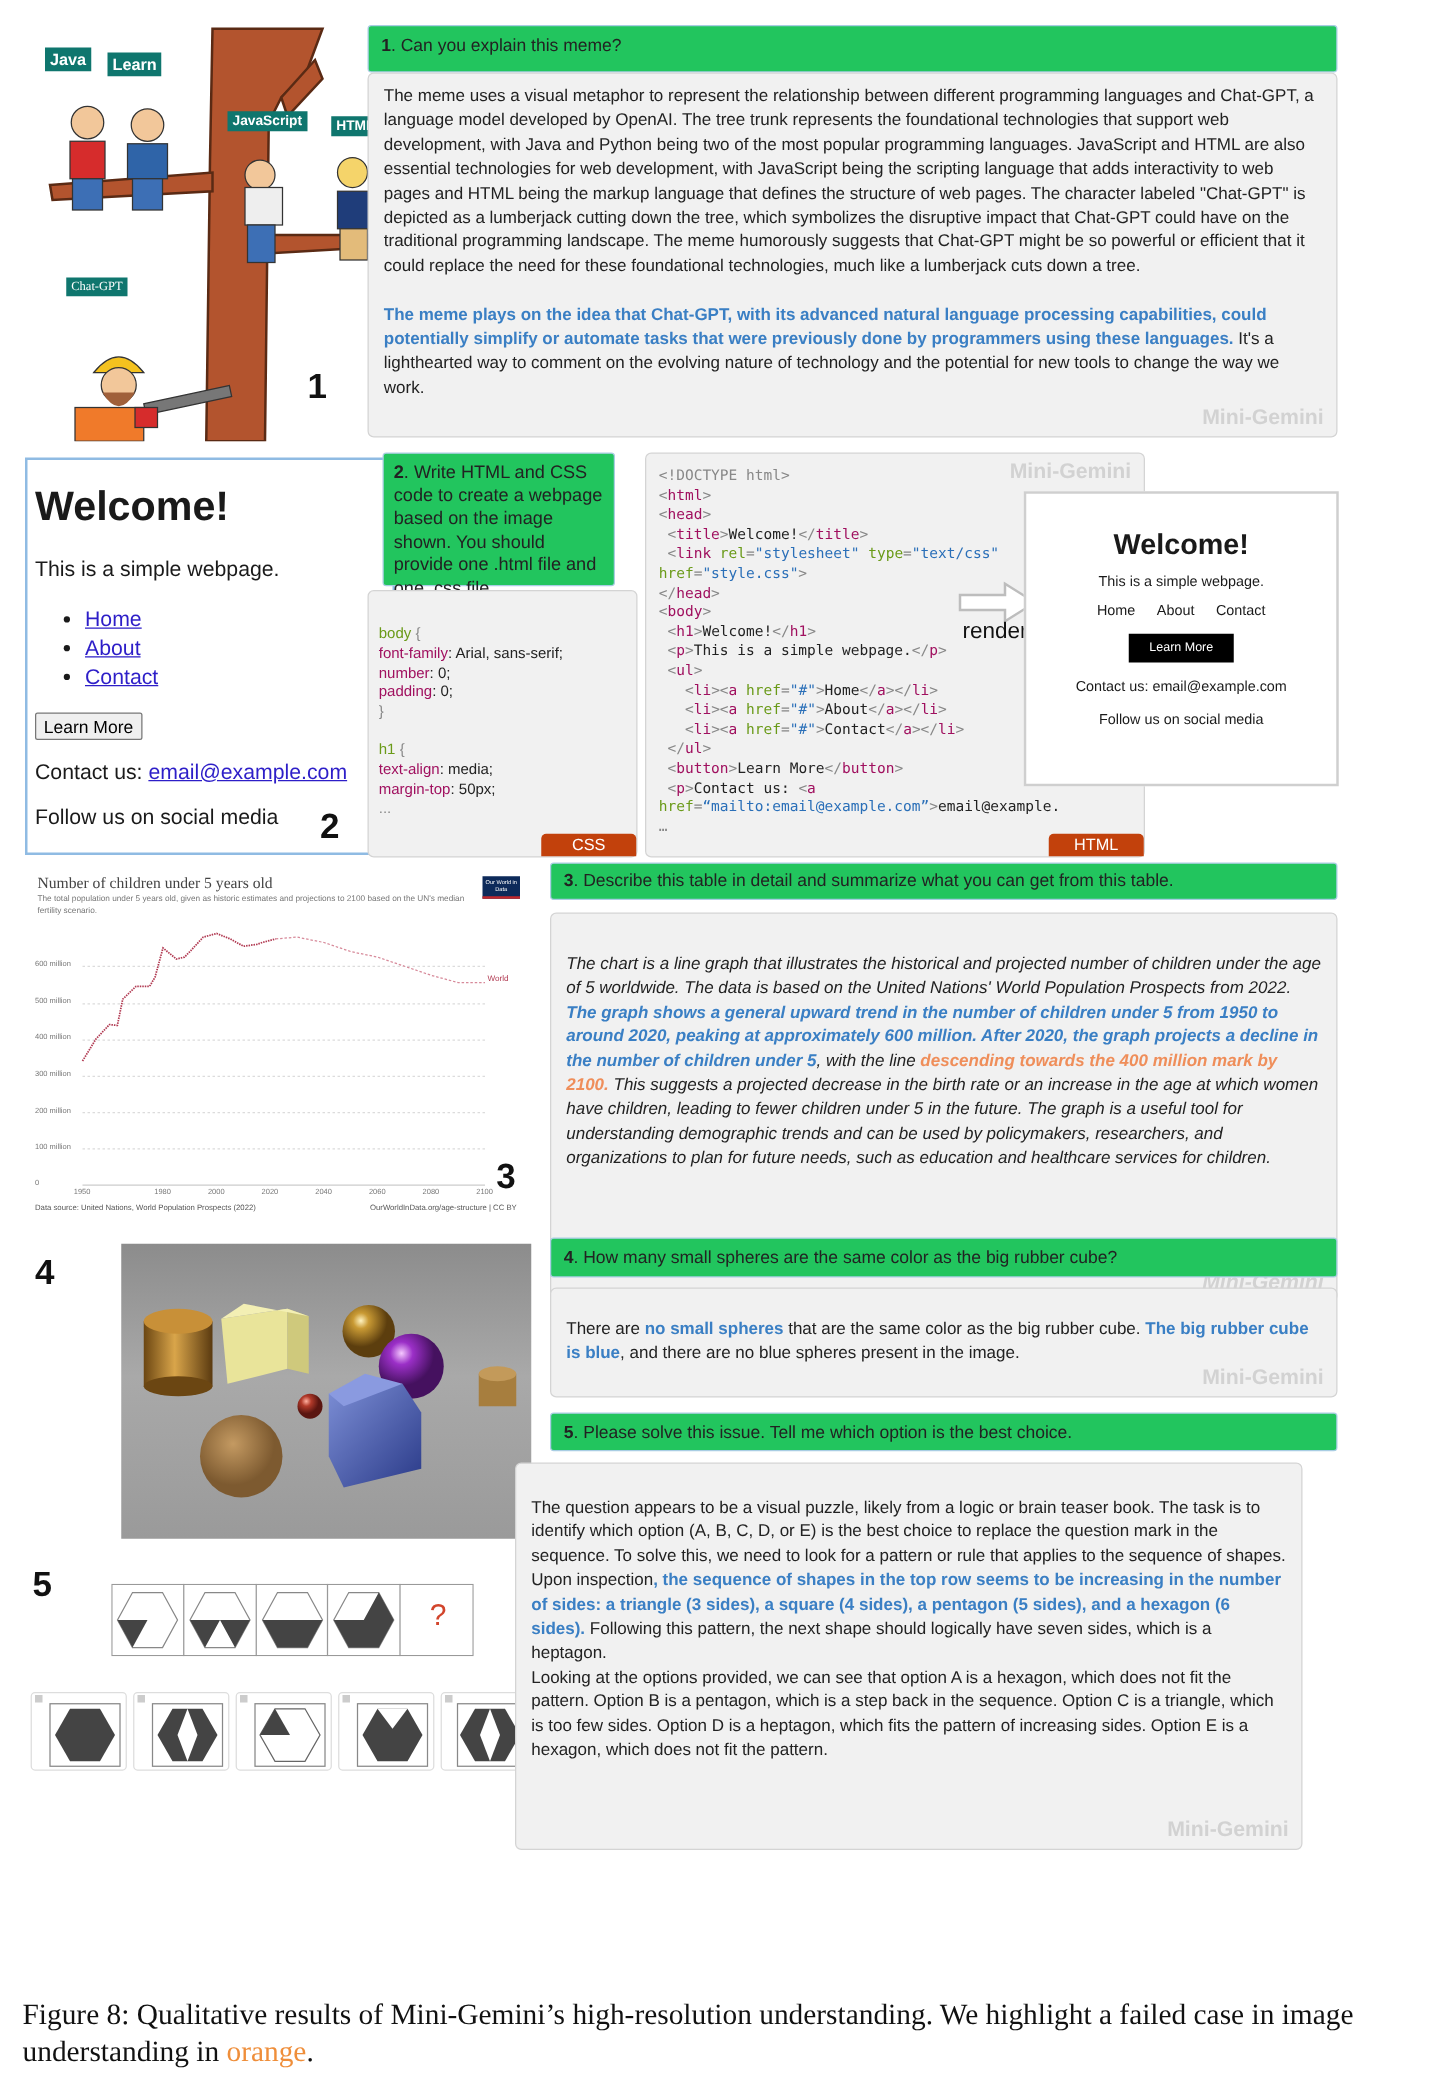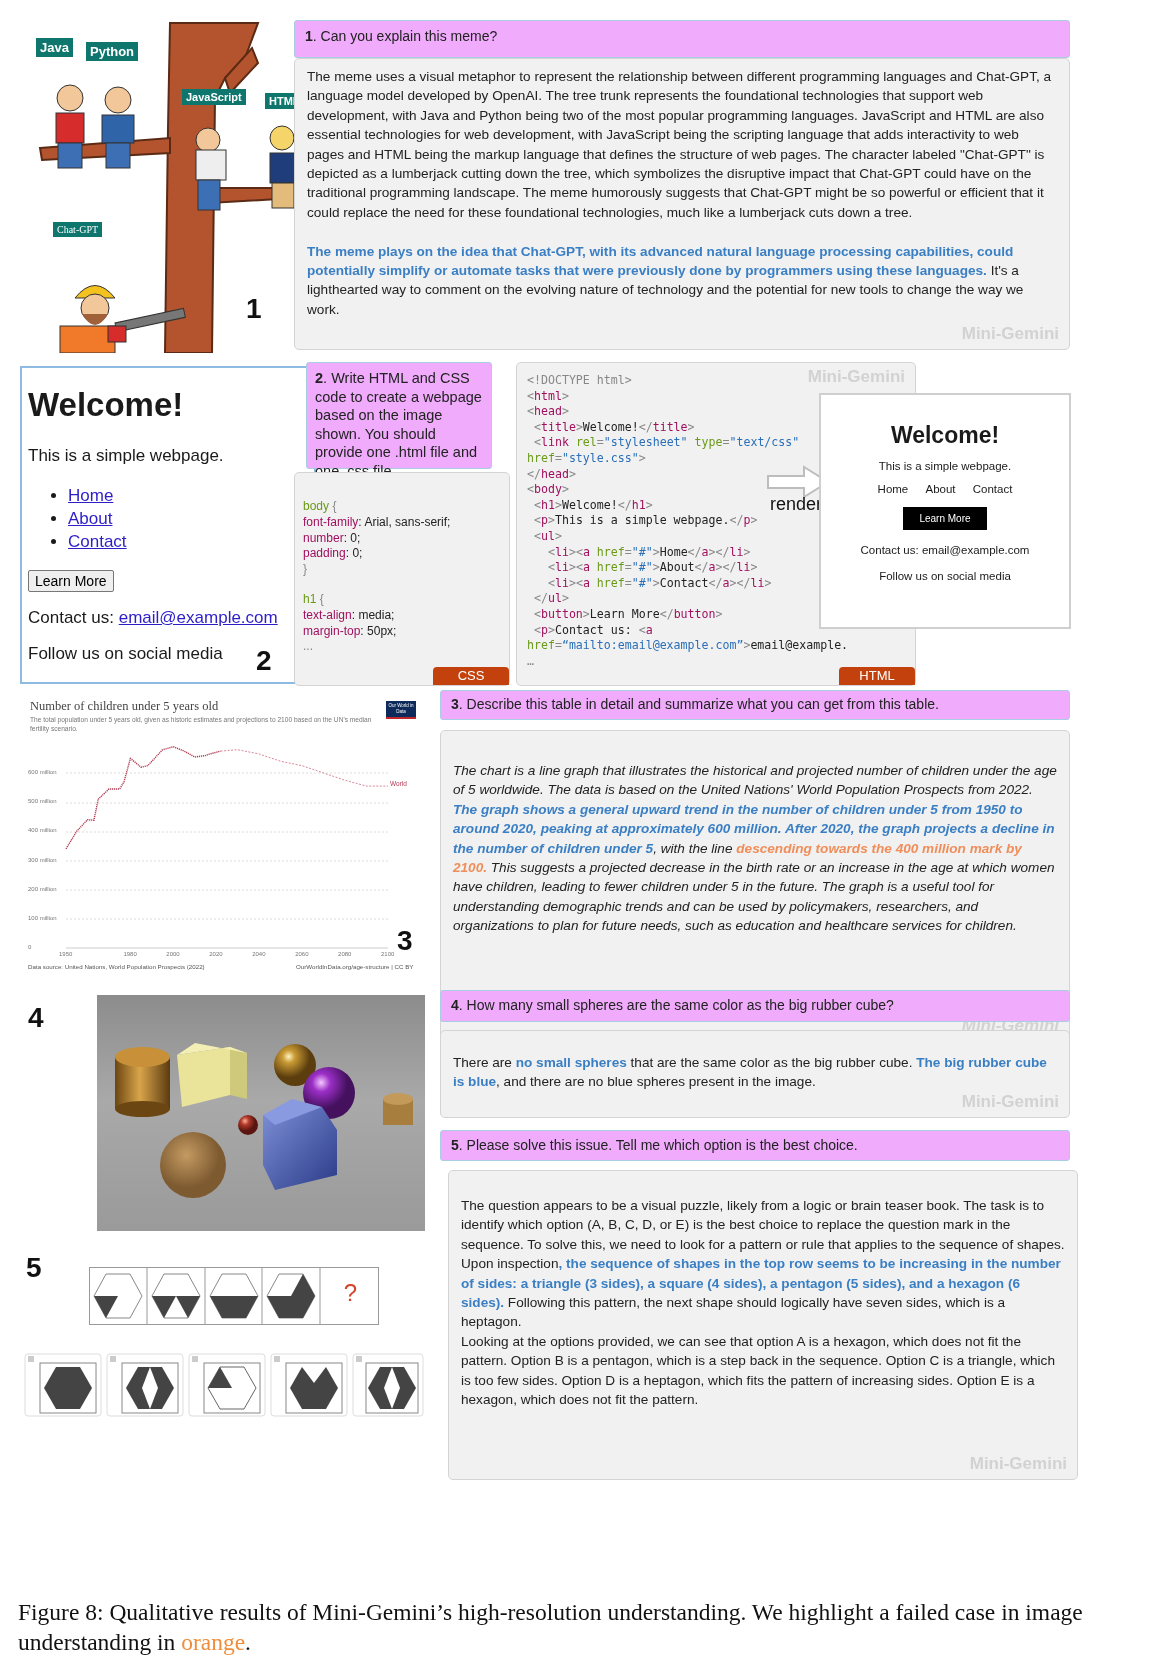--- a/index.html
+++ b/index.html
@@ -1,18 +1,18 @@
 <!DOCTYPE html>
 <html><head>
 <meta charset="utf-8">
 <style>
   html, body { margin:0; padding:0; background:#ffffff; }
   body { width:1156px; height:1666px; position:relative; overflow:hidden; font-family:"Liberation Sans", "DejaVu Sans", sans-serif; color:#1a1a1a; }
   .abs { position:absolute; }
-  .q { position:absolute; background:#f0abfc; border:1px solid #a9cde3; border-radius:3px; font-size:14px; line-height:19px; padding:6px 10px; box-sizing:border-box; color:#222; }
+  .q { position:absolute; background:#22c55e; border:1px solid #a9cde3; border-radius:3px; font-size:14px; line-height:19px; padding:6px 10px; box-sizing:border-box; color:#222; }
   .q b { font-weight:bold; }
   .a { position:absolute; background:#f1f1f1; border:1px solid #d4d4d4; border-radius:5px; font-size:13.6px; line-height:19.4px; padding:10px 12px; box-sizing:border-box; color:#222; }
   .hl { color:#3a7fc4; font-weight:bold; }
   .fail { color:#ef8e5a; font-weight:bold; }
   .wm { position:absolute; right:10px; bottom:6px; color:#d2d2d2; font-weight:bold; font-size:17px; font-family:"Liberation Sans", sans-serif; }
   .num { position:absolute; font-size:28px; font-weight:bold; color:#111; font-family:"Liberation Sans", sans-serif; }
   .tag { display:inline-block; background:#0f766e; color:#fff; font-weight:bold; font-size:13px; padding:2px 4px; position:absolute; font-family:"Liberation Sans", sans-serif; }
   .code { font-family:"DejaVu Sans Mono", "Liberation Mono", monospace; font-size:11.6px; line-height:15.6px; color:#222; white-space:pre; }
   .t { color:#a0105f; } .at { color:#6a9a18; } .v { color:#2a6fb8; } .g { color:#888; }
   .css { font-size:12px; line-height:15.8px; }
@@ -50,21 +50,21 @@
     <rect x="252" y="165" width="22" height="25" fill="#e3bb7a" stroke="#333"></rect>
 
     <path d="M55 280 Q75 255 95 280 Z" fill="#f4c21f" stroke="#333"></path>
     <circle cx="75" cy="290" r="14" fill="#f2c79a" stroke="#333"></circle>
     <path d="M62 296 Q75 318 88 296 Z" fill="#a0603a"></path>
     <rect x="40" y="308" width="55" height="27" fill="#f07a2a" stroke="#333"></rect>
     <rect x="95" y="305" width="70" height="9" fill="#777" stroke="#333" transform="rotate(-12 95 305)"></rect>
     <rect x="88" y="308" width="18" height="16" fill="#d62c2c" stroke="#333"></rect>
   </svg>
   <span class="tag" style="left:16px;top:20px;">Java</span>
-  <span class="tag" style="left:66px;top:24px;">Python</span>
+  <span class="tag" style="left:66px;top:24px;">Learn</span>
   <span class="tag" style="left:162px;top:71px;font-size:11px;">JavaScript</span>
   <span class="tag" style="left:245px;top:75px;font-size:11px;">HTML</span>
   <span class="tag" style="left:33px;top:204px;font-size:10px;font-weight:normal;font-family:'Liberation Serif',serif;">Chat-GPT</span>
 </div>
 <div class="num" style="left:246px;top:293px;">1</div>
 
 <div class="q" style="left:294px;top:20px;width:776px;height:38px;">
   <b>1</b><span>. Can you explain this meme?</span>
 </div>
 <div class="a" style="left:294px;top:58px;width:776px;height:292px;padding-top:8px;">
@@ -313,21 +313,21 @@
     <polygon points="278,14 290,30 302,14" fill="#fff"></polygon>
 
     <polygon points="356,14 380,14 392,35 380,56 356,56 344,35" fill="#444"></polygon>
     <polygon points="368,14 376,35 368,56 360,35" fill="#fff"></polygon>
   </svg>
 </div>
 
 <div class="q" style="left:440px;top:1130px;width:630px;height:31px;padding:5px 10px;">
   <b>5</b><span>. Please solve this issue. Tell me which option is the best choice.</span>
 </div>
-<div class="a" style="left:448px;top:1170px;width:630px;height:310px;padding-top:25px;">
+<div class="a" style="left:412px;top:1170px;width:630px;height:310px;padding-top:25px;">
   <span>The question appears to be a visual puzzle, likely from a logic or brain teaser book. The task is to identify which option (A, B, C, D, or E) is the best choice to replace the question mark in the sequence. To solve this, we need to look for a pattern or rule that applies to the sequence of shapes.</span><br>
   <span>Upon inspection</span><span class="hl">, the sequence of shapes in the top row seems to be increasing in the number of sides: a triangle (3 sides), a square (4 sides), a pentagon (5 sides), and a hexagon (6 sides).</span><span> Following this pattern, the next shape should logically have seven sides, which is a heptagon.</span><br>
   <span>Looking at the options provided, we can see that option A is a hexagon, which does not fit the pattern. Option B is a pentagon, which is a step back in the sequence. Option C is a triangle, which is too few sides. Option D is a heptagon, which fits the pattern of increasing sides. Option E is a hexagon, which does not fit the pattern.</span><br>
   <div class="wm">Mini-Gemini</div>
 </div>
 
 <div class="caption">
   <span>Figure 8: Qualitative results of Mini-Gemini’s high-resolution understanding. We highlight a failed case in image understanding in </span><span class="orange">orange</span><span>.</span>
 </div>
 

